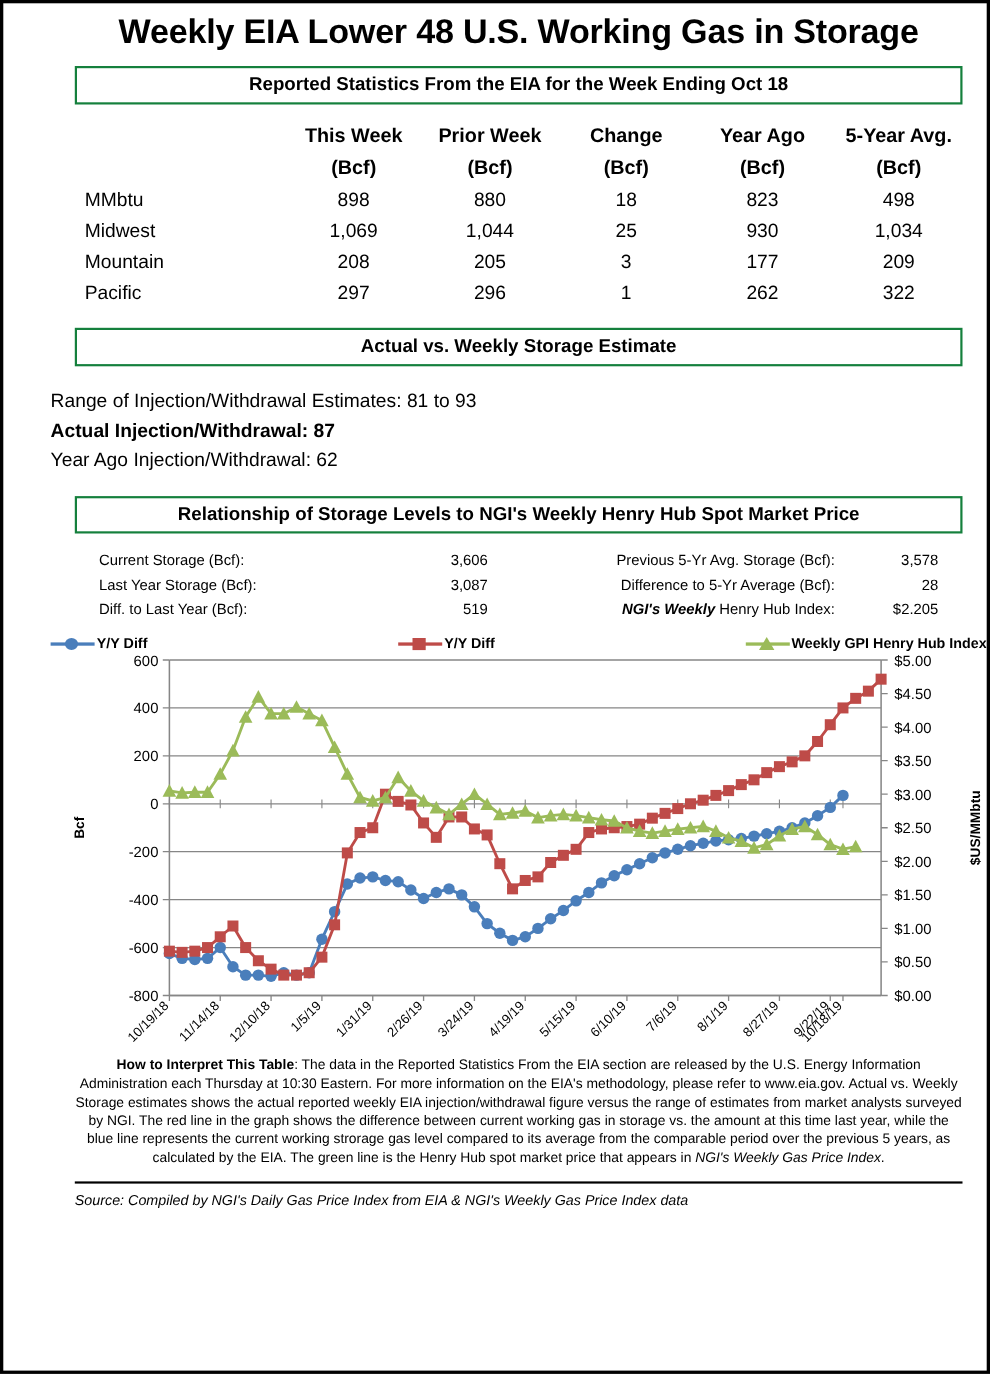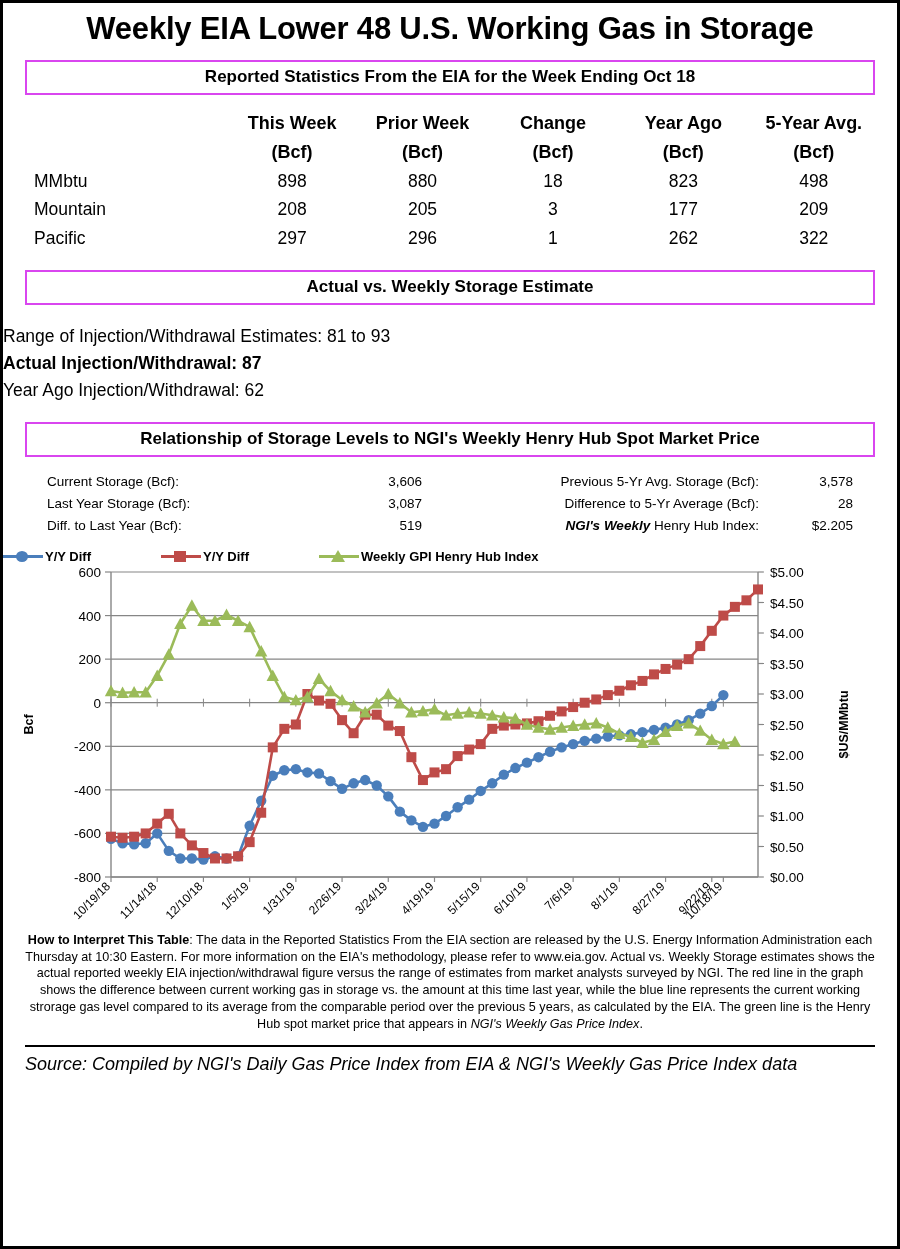--- a/index.html
+++ b/index.html
@@ -12,36 +12,37 @@
     color: #000000;
   }
   #page {
     position: relative;
     width: 900px;
     height: 1249px;
     box-sizing: border-box;
     border: 3px solid #000;
     background: #fff;
     overflow: hidden;
+    padding-left: 43px;
   }
 
   
   .main-title {
     text-align: center;
     font-size: 31px;
     font-weight: bold;
     letter-spacing: -0.2px;
     margin: 9px 0 0 0;
     line-height: 1.1;
   }
 
   
   .banner {
     margin: 0 22px;
-    border: 2px solid #d946ef;
+    border: 2px solid #15803d;
     text-align: center;
     font-weight: bold;
     font-size: 17px;
     padding: 5px 0 6px 0;
     line-height: 1.15;
   }
   .banner-1 { margin-top: 14px; }
 
   
   .stat-table {
@@ -102,21 +103,21 @@
   .summary-cell .val {
     width: 86px;
     text-align: right;
   }
   .summary-cell.left .val { padding-right: 28px; }
   .ital { font-style: italic; font-weight: bold; }
 
   
   .legend {
     display: flex;
-    justify-content: flex-start;
+    justify-content: space-between;
     align-items: center;
     gap: 70px;
     margin-top: 12px;
     font-size: 13px;
     font-weight: bold;
   }
   .legend-item { display: flex; align-items: center; gap: 2px; }
   .legend-swatch {
     position: relative;
     width: 40px;
@@ -154,21 +155,21 @@
   .footer-note {
     margin: 8px 22px 0 22px;
     font-size: 12.6px;
     line-height: 1.33;
     text-align: center;
   }
   .footer-note b { font-weight: bold; }
   .footer-note i { font-style: italic; }
   .source-line {
     margin: 13px 22px 0 22px;
-    font-size: 18px;
+    font-size: 13px;
     font-style: italic;
     border-top: 2px solid #000;
     padding-top: 7px;
   }
 </style>
 </head>
 <body>
 
 <div id="page">
 
@@ -204,20 +205,28 @@
       </tr>
     </thead>
     <tbody>
       <tr>
         <td class="region">MMbtu</td>
         <td class="num">898</td>
         <td class="num">880</td>
         <td class="num">18</td>
         <td class="num">823</td>
         <td class="num">498</td>
+      </tr>
+      <tr>
+        <td class="region">Midwest</td>
+        <td class="num">1,069</td>
+        <td class="num">1,044</td>
+        <td class="num">25</td>
+        <td class="num">930</td>
+        <td class="num">1,034</td>
       </tr>
       <tr>
         <td class="region">Mountain</td>
         <td class="num">208</td>
         <td class="num">205</td>
         <td class="num">3</td>
         <td class="num">177</td>
         <td class="num">209</td>
       </tr>
       <tr>

